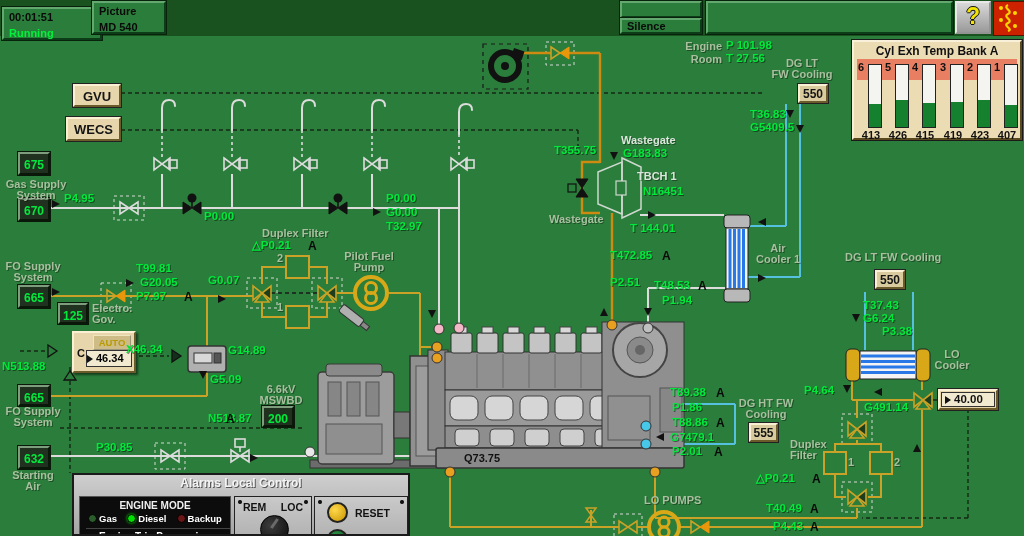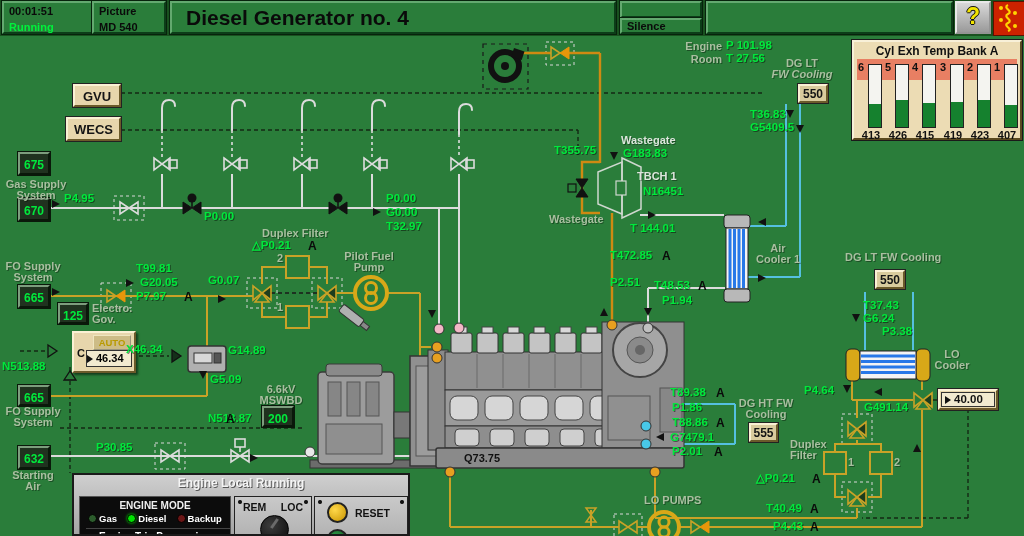--- a/index.html
+++ b/index.html
@@ -408,30 +408,27 @@
     </g>
 
     <g stroke="#111" stroke-width="1.3">
       <path d="M0,-6L9,0L0,6Z" transform="translate(48,351)" fill="#2a7d3a"></path>
       <path d="M0,-6L9,0L0,6Z" transform="translate(172,356)" fill="#15301a"></path>
       <path d="M0,-6L9,0L0,6Z" transform="translate(70,380) rotate(-90)" fill="#2a7d3a"></path>
     </g>
   </svg>
 
   <div id="topbar">
-    <div class="tbcell" style="left:2px;top:1px;width:100px;height:33px;">
+    <div class="tbcell" style="left:2px;top:7px;width:100px;height:33px;">
       <div class="tbtxt">00:01:51</div>
       <div class="tbtxt run">Running</div>
     </div>
     <div class="tbcell" style="left:92px;top:1px;width:74px;height:33px;">
       <div class="tbtxt">Picture</div>
       <div class="tbtxt">MD 540</div>
-    </div>
-    <div class="tbcell" style="left:170px;top:1px;width:446px;height:33px;">
-      <div class="tbtitle">Diesel Generator no. 4</div>
     </div>
     <div class="tbcell" style="left:620px;top:1px;width:82px;height:17px;">
       <div class="tbtxt" style="padding-top:18px;">Alarms</div>
     </div>
     <div class="tbcell" style="left:620px;top:18px;width:82px;height:16px;">
       <div class="tbtxt" style="padding-top:0;">Silence</div>
     </div>
     <div class="tbcell" style="left:706px;top:1px;width:247px;height:33px;"></div>
     <div id="helpbtn">?</div>
     <div id="logo">
@@ -487,21 +484,21 @@
   <div class="lbl" style="left:672px;top:40px;width:50px;text-align:right;">Engine</div>
   <div class="lbl" style="left:672px;top:53px;width:50px;text-align:right;">Room</div>
   <div class="lbl ctr" style="left:256px;top:383px;width:50px;">6.6kV</div>
   <div class="lbl ctr" style="left:256px;top:394px;width:50px;">MSWBD</div>
   <div class="lbl lblw" style="left:621px;top:134px;">Wastegate</div>
   <div class="lbl lblw" style="left:637px;top:170px;">TBCH 1</div>
   <div class="lbl" style="left:549px;top:213px;">Wastegate</div>
   <div class="lbl ctr" style="left:752px;top:242px;width:52px;">Air</div>
   <div class="lbl ctr" style="left:752px;top:253px;width:52px;">Cooler 1</div>
   <div class="lbl ctr" style="left:758px;top:57px;width:88px;">DG LT</div>
-  <div class="lbl ctr" style="left:758px;top:68px;width:88px;font-style:italic;">FW Cooling</div>
+  <div class="lbl ctr" style="left:758px;top:68px;width:88px;">FW Cooling</div>
   <div class="lbl" style="left:845px;top:251px;">DG LT FW Cooling</div>
   <div class="lbl ctr" style="left:734px;top:397px;width:64px;">DG HT FW</div>
   <div class="lbl ctr" style="left:734px;top:408px;width:64px;">Cooling</div>
   <div class="lbl ctr" style="left:926px;top:348px;width:52px;">LO</div>
   <div class="lbl ctr" style="left:926px;top:359px;width:52px;">Cooler</div>
   <div class="lbl" style="left:262px;top:227px;">Duplex Filter</div>
   <div class="lbl" style="left:790px;top:438px;">Duplex</div>
   <div class="lbl" style="left:790px;top:449px;">Filter</div>
   <div class="lbl" style="left:644px;top:494px;">LO PUMPS</div>
   <div class="lbl ctr" style="left:336px;top:250px;width:66px;">Pilot Fuel</div>
@@ -606,21 +603,21 @@
     <div class="cyl" style="left:140px;">
       <div class="num">1</div>
       <div class="bar">
           <div class="fill" style="height: 36%;"></div>
         </div>
       <div class="val">407</div>
       </div>
   </div>
 
   <div id="elc">
-    <div class="title">Engine Local Running</div>
+    <div class="title">Alarms Local Control</div>
     <div id="modebox">
       <div class="mtitle">ENGINE MODE</div>
       <div class="leds">
         <span class="mled">
             <span class="led gas"></span>
             <span>Gas</span>
           </span>
         <span class="mled">
             <span class="led diesel"></span>
             <span>Diesel</span>

